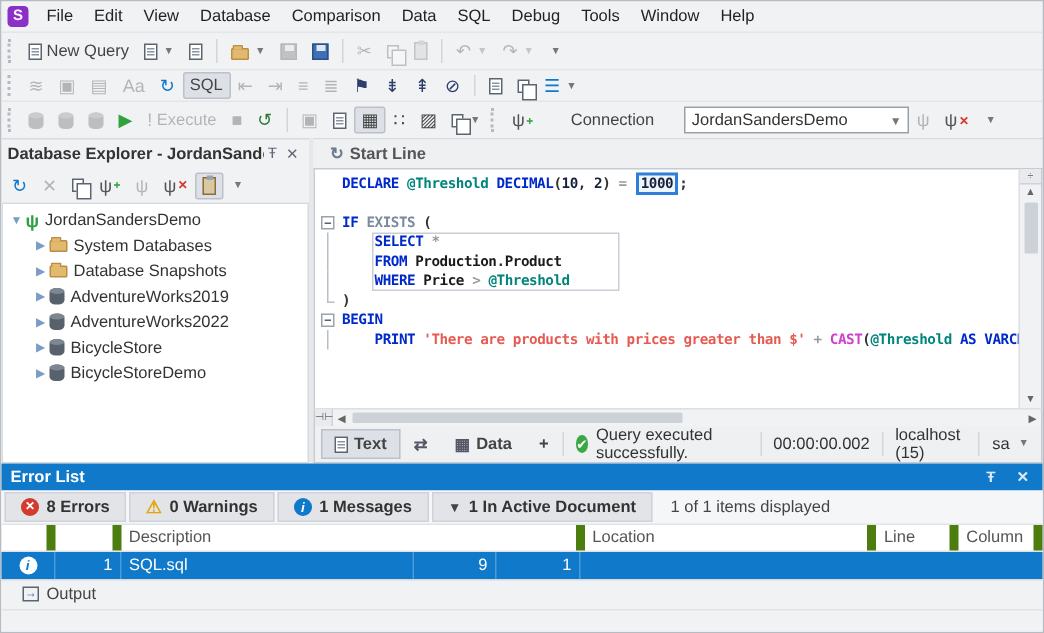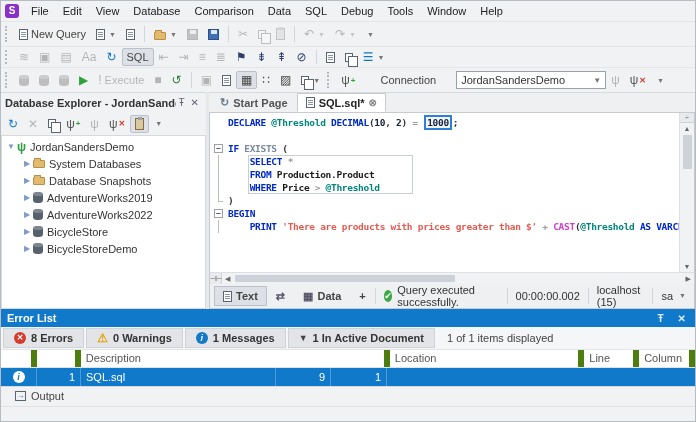--- a/index.html
+++ b/index.html
@@ -394,26 +394,21 @@
           </div>
         </div>
     </div>
 
     <div id="vsplit"></div>
 
     <div id="editor">
       <div id="tabstrip">
         <div class="etab">
           <span class="ticon">↻</span>
-          <span>Start Page</span>
-        </div>
-        <div class="etab active">
-          <span class="ci ci-page"></span>
-          <span>SQL.sql*</span>
-          <span class="close">⊗</span>
+          <span>Start Line</span>
         </div>
       </div>
 
       <div id="editor-body">
         <div id="code-wrap">
           <div id="changebar"></div>
           <div id="code"><div class="code-line"><span class="fold-cell"></span><span class="line-text"><span class="k">DECLARE </span><span class="v">@Threshold </span><span class="k">DECIMAL</span><span class="p">(</span><span class="n">10</span><span class="p">, </span><span class="n">2</span><span class="p">) </span><span class="o">= </span><span class="b">1000</span><span class="p">;</span></span></div><div class="code-line"><span class="fold-cell"></span><span class="line-text"></span></div><div class="code-line"><span class="fold-cell"><span class="fold-box">−</span></span><span class="line-text"><span class="k">IF </span><span class="x">EXISTS </span><span class="p">(</span></span></div><div class="code-line"><span class="fold-cell fold-bar"></span><span class="line-text"><span class="p">    </span><span class="k">SELECT </span><span class="o">*</span></span></div><div class="code-line"><span class="fold-cell fold-bar"></span><span class="line-text"><span class="p">    </span><span class="k">FROM </span><span class="i">Production</span><span class="p">.</span><span class="i">Product</span></span></div><div class="code-line"><span class="fold-cell fold-bar"></span><span class="line-text"><span class="p">    </span><span class="k">WHERE </span><span class="i">Price </span><span class="o">&gt; </span><span class="v">@Threshold</span></span></div><div class="code-line"><span class="fold-cell fold-end"></span><span class="line-text"><span class="p">)</span></span></div><div class="code-line"><span class="fold-cell"><span class="fold-box">−</span></span><span class="line-text"><span class="k">BEGIN</span></span></div><div class="code-line"><span class="fold-cell fold-bar"></span><span class="line-text"><span class="p">    </span><span class="k">PRINT </span><span class="s">'There are products with prices greater than $' </span><span class="o">+ </span><span class="f">CAST</span><span class="p">(</span><span class="v">@Threshold </span><span class="k">AS </span><span class="k">VARCHAR</span></span></div></div>
           <div id="stmt-box"></div>
         </div>
         <div id="vscroll">

